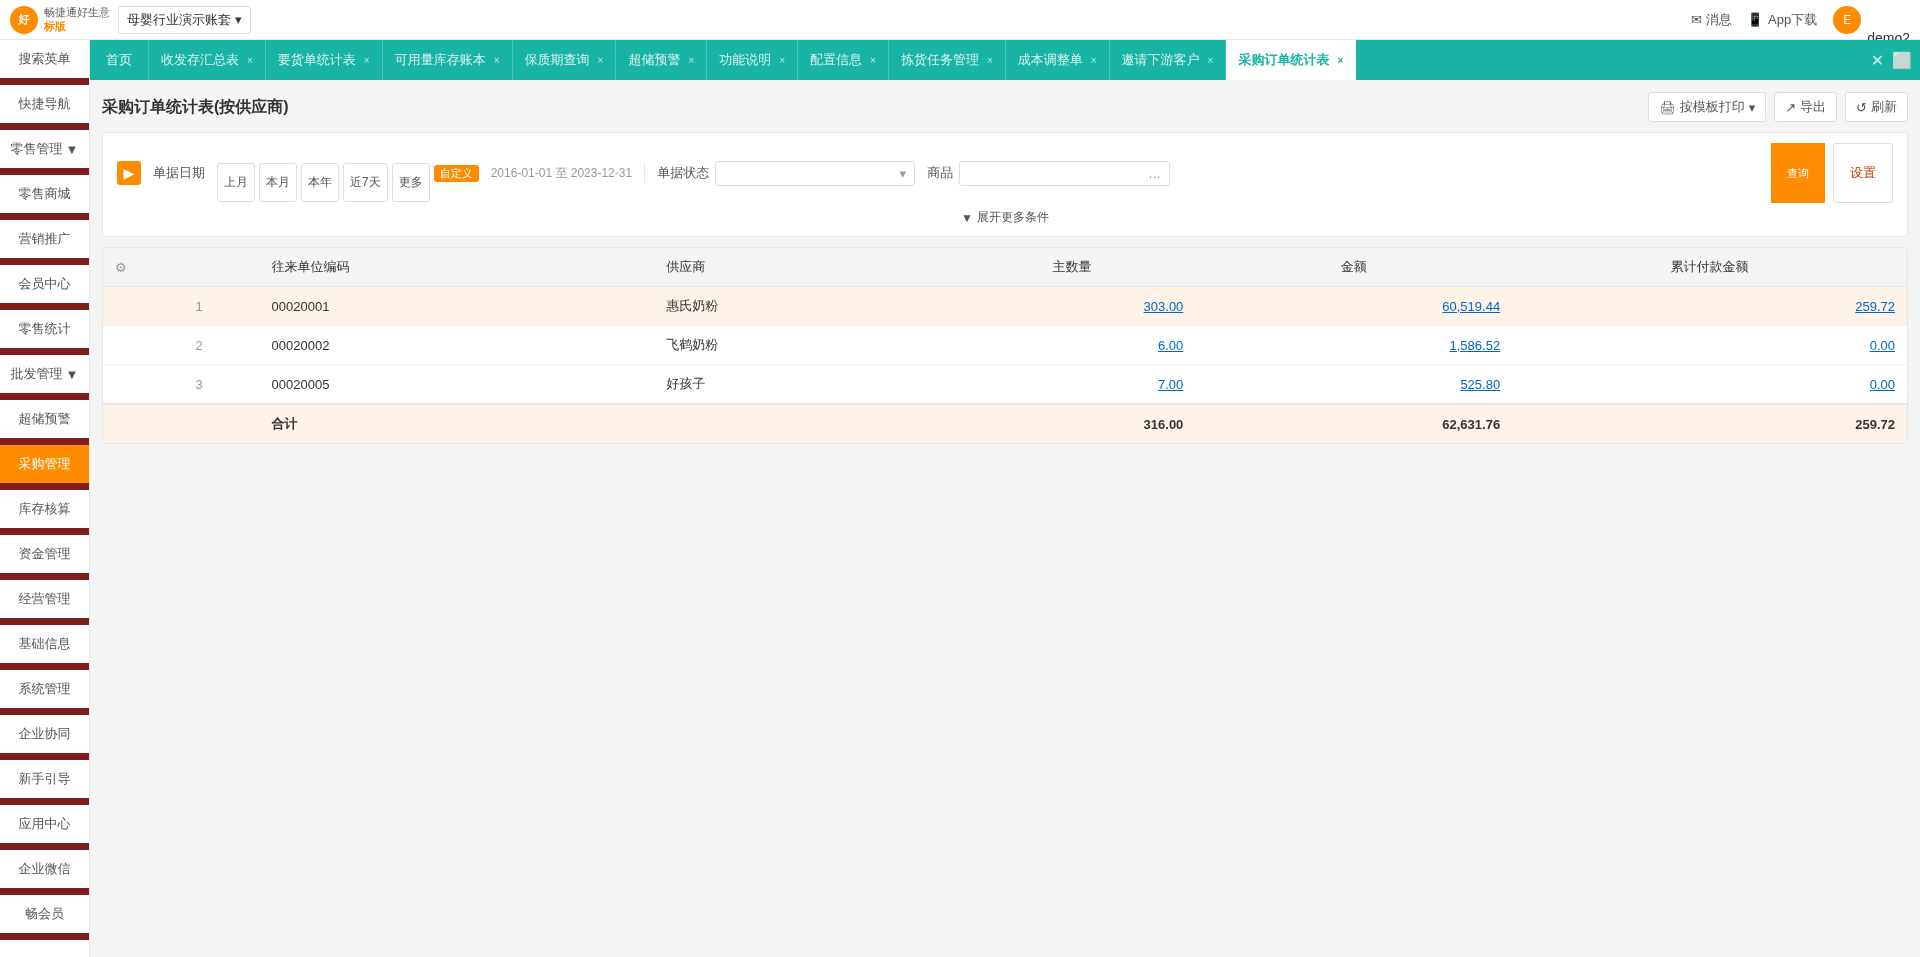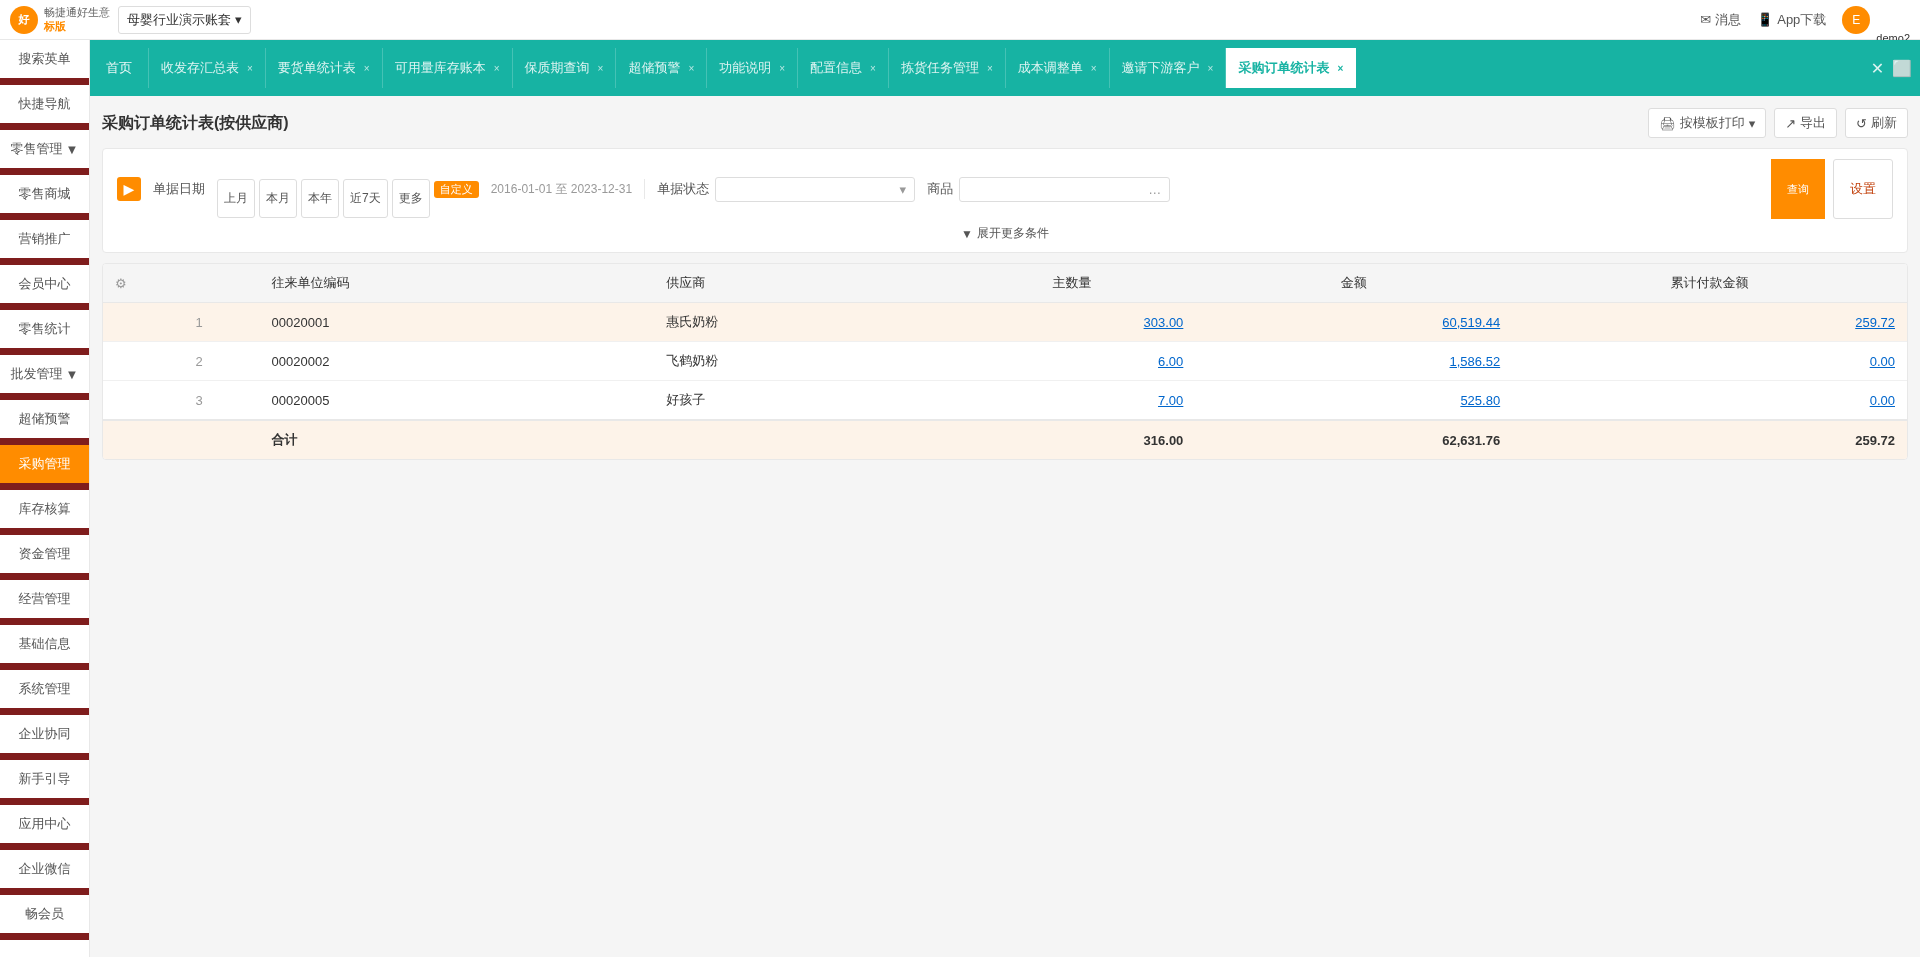--- a/index.html
+++ b/index.html
@@ -11,36 +11,36 @@
     
     .top-bar { height: 40px; background: #fff; display: flex; align-items: center; justify-content: space-between; padding: 0 10px; border-bottom: 1px solid #e8e8e8; flex-shrink: 0; }
     .top-bar-left { display: flex; align-items: center; gap: 8px; }
     .logo-area { display: flex; align-items: center; gap: 6px; }
     .logo-icon { width: 28px; height: 28px; background: #ff8c00; border-radius: 50%; display: flex; align-items: center; justify-content: center; color: white; font-size: 11px; font-weight: bold; }
     .logo-text { font-size: 11px; color: #666; line-height: 1.2; }
     .company-select { display: flex; align-items: center; gap: 4px; color: #333; font-size: 13px; cursor: pointer; padding: 4px 8px; border: 1px solid #ddd; border-radius: 3px; background: #fff; text-align: right; }
     .top-bar-right { display: flex; align-items: center; gap: 16px; }
     .top-btn { display: flex; align-items: center; gap: 4px; color: #555; font-size: 13px; cursor: pointer; }
     .user-avatar { width: 28px; height: 28px; border-radius: 50%; background: #ff8c00; display: flex; align-items: center; justify-content: center; color: white; font-size: 12px; overflow: hidden; }
-    .user-name { color: #333; font-size: 11px; cursor: pointer; margin-top: 37px; }
+    .user-name { color: #333; font-size: 14px; cursor: pointer; margin-top: 37px; }
 
     
     .main-area { display: flex; flex: 1; overflow: hidden; }
 
     
     .sidebar { width: 90px; background: #fff; border-right: 1px solid #e8e8e8; display: flex; flex-direction: column; overflow-y: auto; flex-shrink: 0; }
     .sidebar-item { padding: 10px 5px; text-align: center; cursor: pointer; color: #555; font-size: 13px; border-bottom: 7px solid #7f1d1d; transition: background 0.2s; }
     .sidebar-item.active { background: #ff8c00; color: white; }
     .sidebar-item-with-arrow { display: flex; align-items: center; justify-content: center; gap: 3px; }
 
     
     .content-area { flex: 1; display: flex; flex-direction: column; overflow: hidden; }
 
     
-    .tab-bar { height: 56px; background: #17b3a3; display: flex; align-items: center; overflow-x: auto; flex-shrink: 0; }
+    .tab-bar { height: 40px; background: #17b3a3; display: flex; align-items: center; overflow-x: auto; flex-shrink: 0; }
     .tab-bar::-webkit-scrollbar { height: 3px; }
     .tab-item { height: 40px; display: flex; align-items: center; gap: 4px; padding: 0 12px; color: rgba(255,255,255,0.85); font-size: 13px; cursor: pointer; white-space: nowrap; border-right: 1px solid rgba(255,255,255,0.2); flex-shrink: 0; }
     .tab-item.active { background: #fff; color: #17b3a3; font-weight: bold; }
     .tab-item .tab-close { font-size: 10px; color: rgba(255,255,255,0.7); margin-left: 4px; }
     .tab-item.active .tab-close { color: #17b3a3; }
     .tab-home { padding: 0 16px; font-size: 13px; color: rgba(255,255,255,0.9); }
     .tab-bar-end { display: flex; align-items: center; margin-left: auto; padding: 0 8px; gap: 8px; flex-shrink: 0; }
     .tab-bar-end-btn { color: rgba(255,255,255,0.85); cursor: pointer; font-size: 16px; }
 
     

